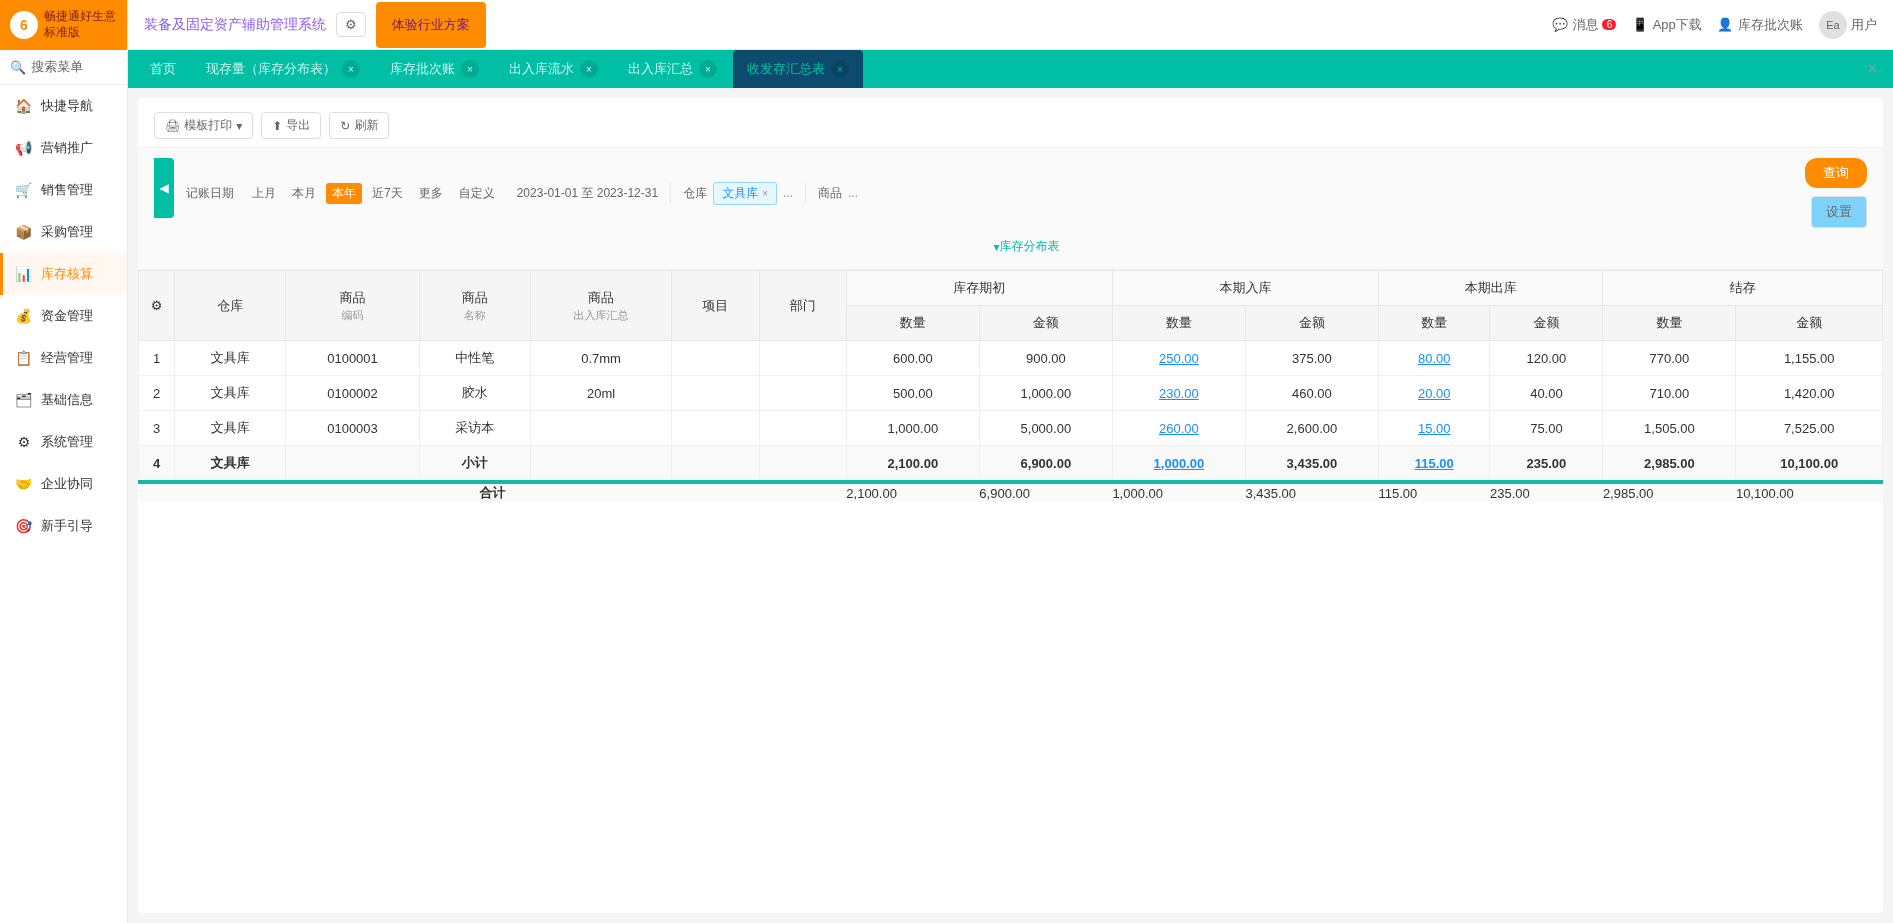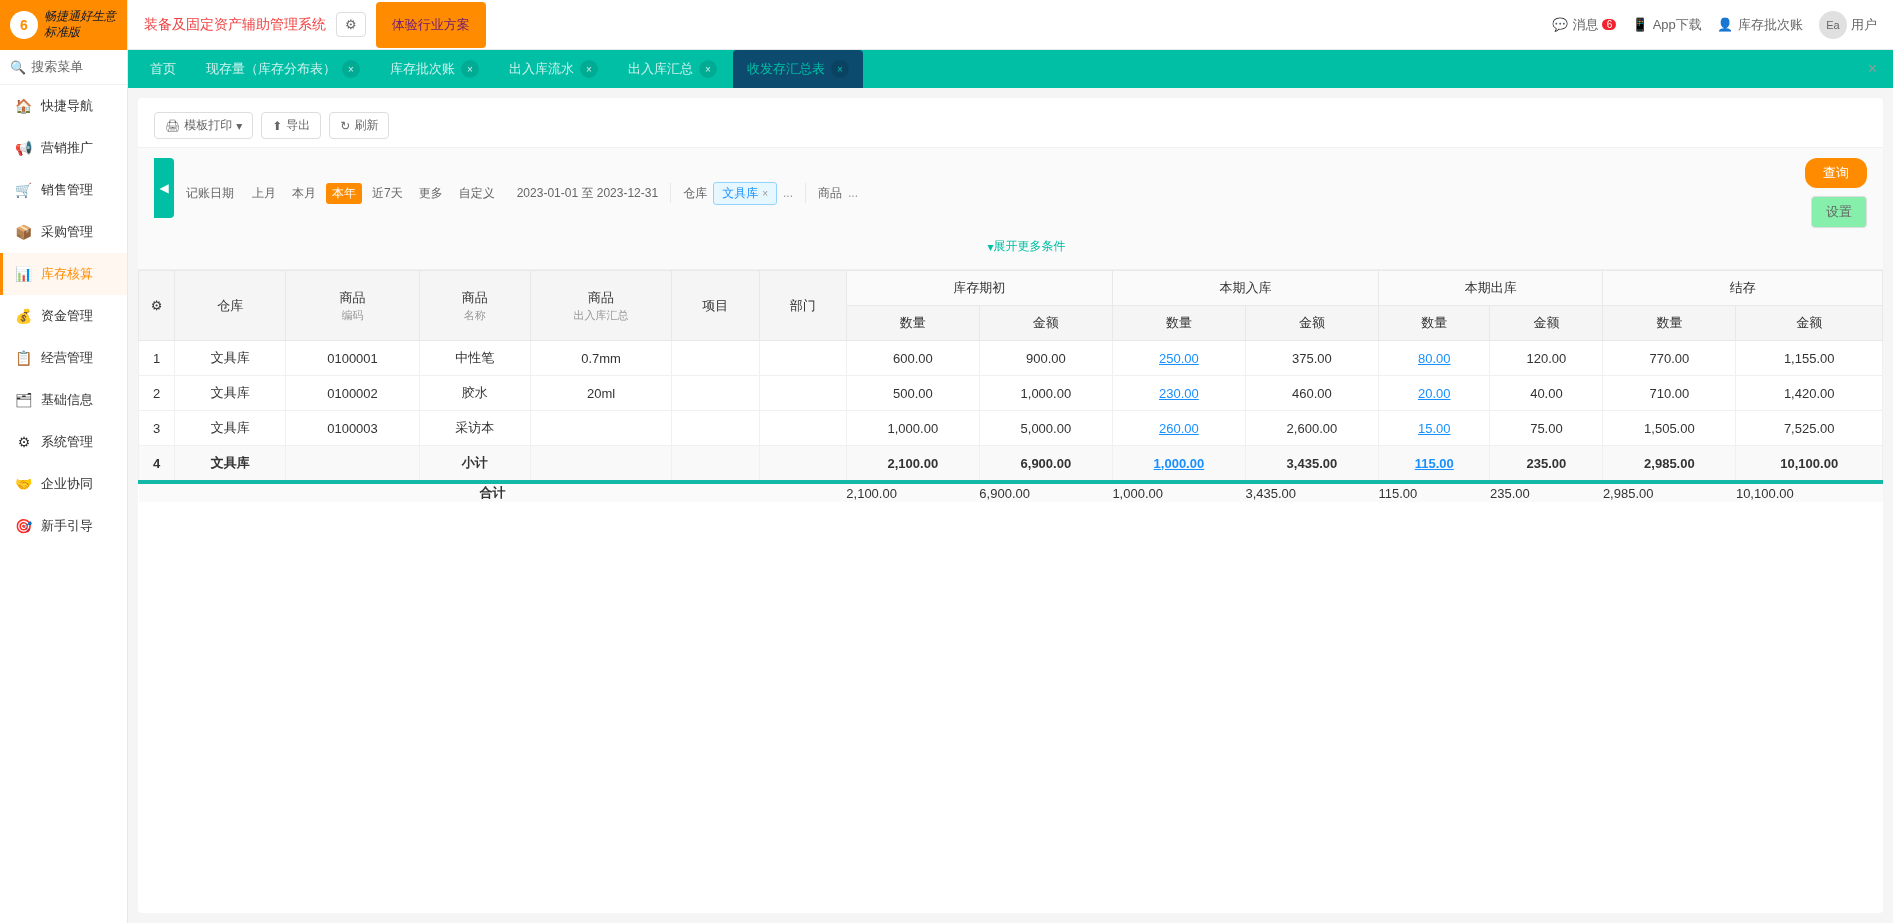--- a/index.html
+++ b/index.html
@@ -23,21 +23,21 @@
       gap: 6px;
       height: 50px;
     }
     .logo-icon {
       width: 28px; height: 28px;
       background: #fff;
       border-radius: 50%;
       display: flex; align-items: center; justify-content: center;
       color: #ff8c00; font-weight: bold; font-size: 14px;
     }
-    .logo-text { color: #0f172a; font-size: 12px; line-height: 1.3; font-style: italic; }
+    .logo-text { color: #7f1d1d; font-size: 12px; line-height: 1.3; }
     .sidebar-search {
       padding: 8px 10px;
       border-bottom: 1px solid #f0f0f0;
       display: flex; align-items: center; gap: 5px;
       cursor: pointer;
       color: #666;
     }
     .sidebar-menu { flex: 1; overflow-y: auto; }
     .sidebar-item {
       display: flex; align-items: center; gap: 8px;
@@ -126,21 +126,21 @@
     .date-btn.active { background: #ff8c00; color: #fff; border-radius: 3px; }
     .date-range { font-size: 12px; color: #666; margin-left: 4px; }
     .filter-divider { width: 1px; height: 20px; background: #e8e8e8; }
     .filter-field { display: flex; align-items: center; gap: 6px; }
     .filter-field-label { color: #666; font-size: 12px; }
     .filter-tag { background: #e6f7ff; border: 1px solid #91d5ff; border-radius: 3px; padding: 2px 8px; font-size: 12px; color: #1890ff; display: flex; align-items: center; gap: 4px; }
     .filter-tag-close { cursor: pointer; color: #999; font-size: 10px; }
     .filter-more { color: #999; font-size: 12px; cursor: pointer; }
     .filter-expand { display: flex; align-items: center; justify-content: center; padding: 4px; color: #00bfa5; font-size: 12px; cursor: pointer; margin-top: 6px; }
     .btn-query { background: #ff8c00; color: #fff; border: none; border-radius: 12px; padding: 6px 18px; cursor: pointer; font-size: 13px; }
-    .btn-settings { border: 1px solid #ddd; background: #86efac; border-radius: 4px; padding: 6px 14px; cursor: pointer; font-size: 13px; color: #666; margin-top: 4px; }
+    .btn-settings { border: 1px solid #ddd; background: #7dd3fc; border-radius: 4px; padding: 6px 14px; cursor: pointer; font-size: 13px; color: #666; margin-top: 4px; }
 
     
     .table-container { flex: 1; overflow: auto; }
     table { width: 100%; border-collapse: collapse; font-size: 13px; }
     thead th {
       background: #f5f5f5; border: 1px solid #e8e8e8;
       padding: 8px 10px; text-align: center;
       font-weight: 500; color: #333; white-space: nowrap;
     }
     thead th.group-header { background: #fafafa; }
@@ -236,21 +236,21 @@
       <span class="sidebar-item-icon">🎯</span>
       <span>新手引导</span>
     </div>
   </div>
 </div>
 
 <div class="main">
 
   <div class="topbar">
     <div class="topbar-left">
-      <span style="font-size:14px;color:#ef4444;">装备及固定资产辅助管理系统</span>
+      <span style="font-size:14px;color:#8b5cf6;">装备及固定资产辅助管理系统</span>
       <button class="topbar-settings-btn">⚙</button>
       <button class="topbar-try-btn">体验行业方案</button>
     </div>
     <div class="topbar-right">
       <div class="topbar-right-item">
         <span>💬</span>
         <span>消息</span>
         <span class="badge">6</span>
       </div>
       <div class="topbar-right-item">
@@ -352,21 +352,21 @@
                 <span class="filter-more">...</span>
               </div>
 
               <div style="margin-left:auto;display:flex;flex-direction:column;align-items:flex-end;gap:4px;">
                 <button class="btn-query">查询</button>
                 <button class="btn-settings">设置</button>
               </div>
             </div>
             <div class="filter-expand">
               <span>▾</span>
-              <span>展开更多条件</span>
+              <span>库存分布表</span>
             </div>
           </div>
         </div>
       </div>
 
       <div class="table-container">
         <table>
           <thead>
             <tr>
               <th rowspan="2" class="settings-icon-cell">⚙</th>

